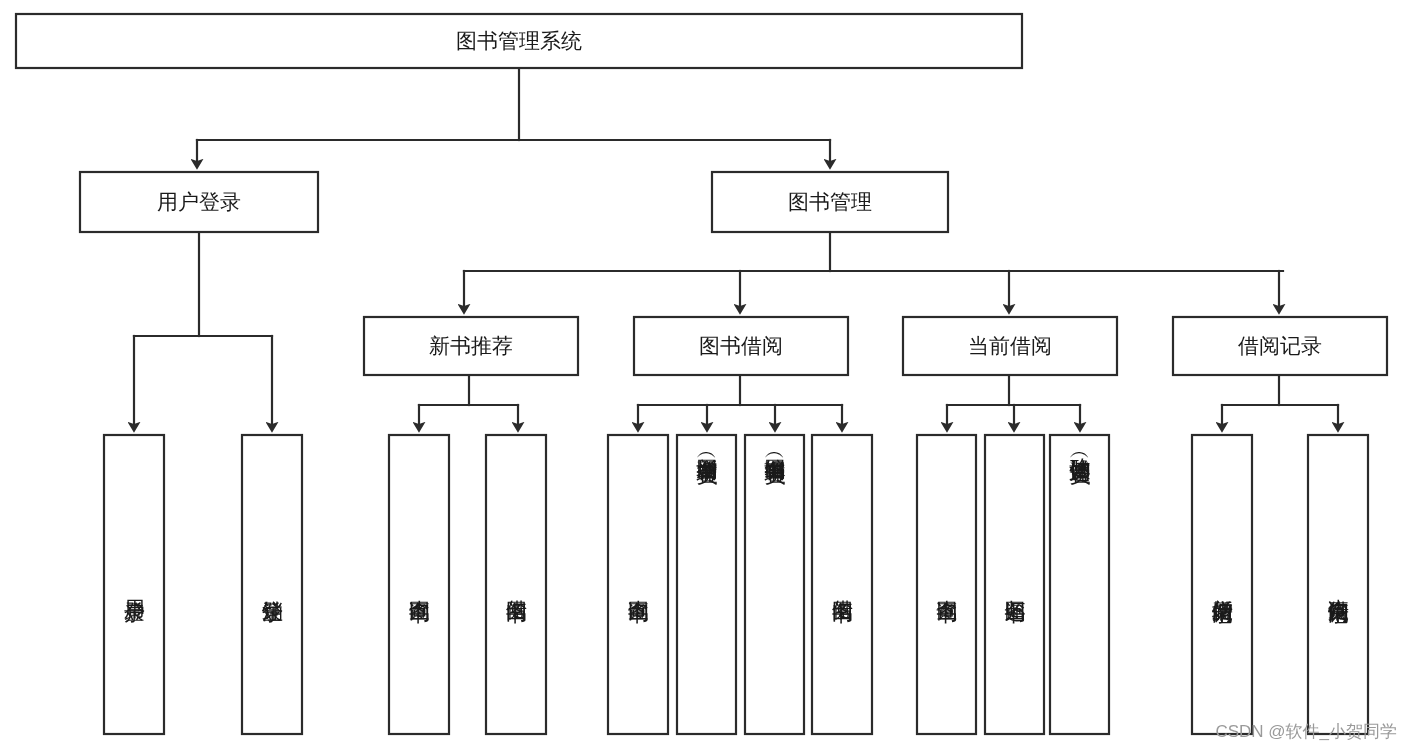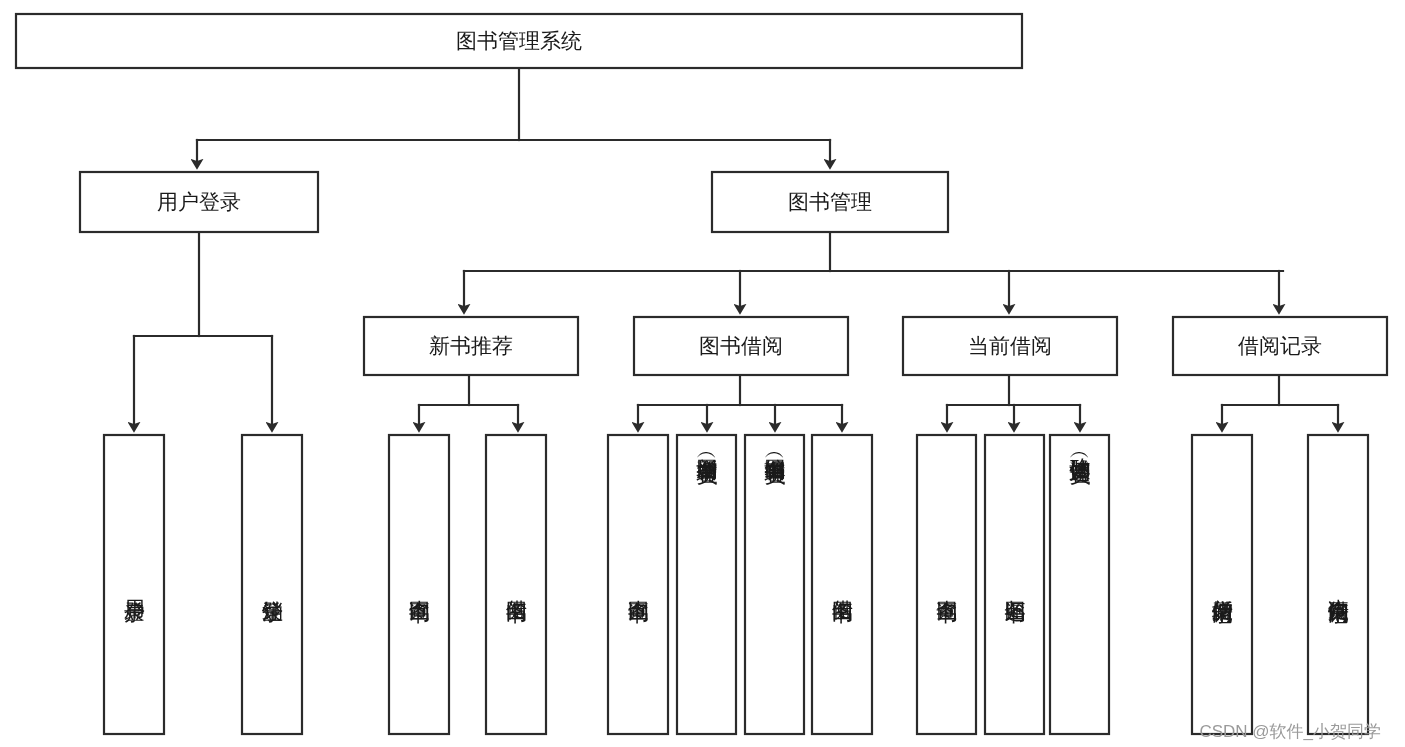--- a/index.html
+++ b/index.html
@@ -60,21 +60,21 @@
     text-orientation: upright;
     font-family: "Liberation Sans", "DejaVu Sans", sans-serif;
     font-size: 21px;
     color: #1a1a1a;
     line-height: 1.18;
     letter-spacing: 1px;
     white-space: nowrap;
   }
   .watermark {
     position: absolute;
-    right: 24px;
+    right: 8px;
     bottom: 4px;
     font-family: "Liberation Sans", "DejaVu Sans", sans-serif;
     font-size: 17px;
     color: #9a9a9a;
     white-space: nowrap;
   }
 </style>
 </head>
 <body>
 

